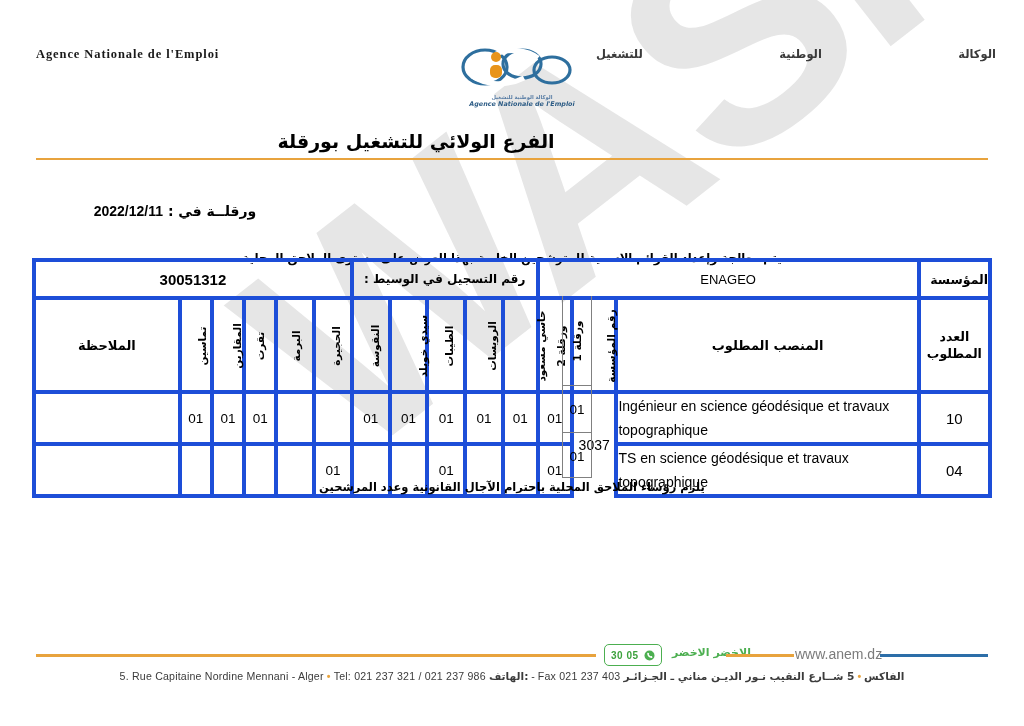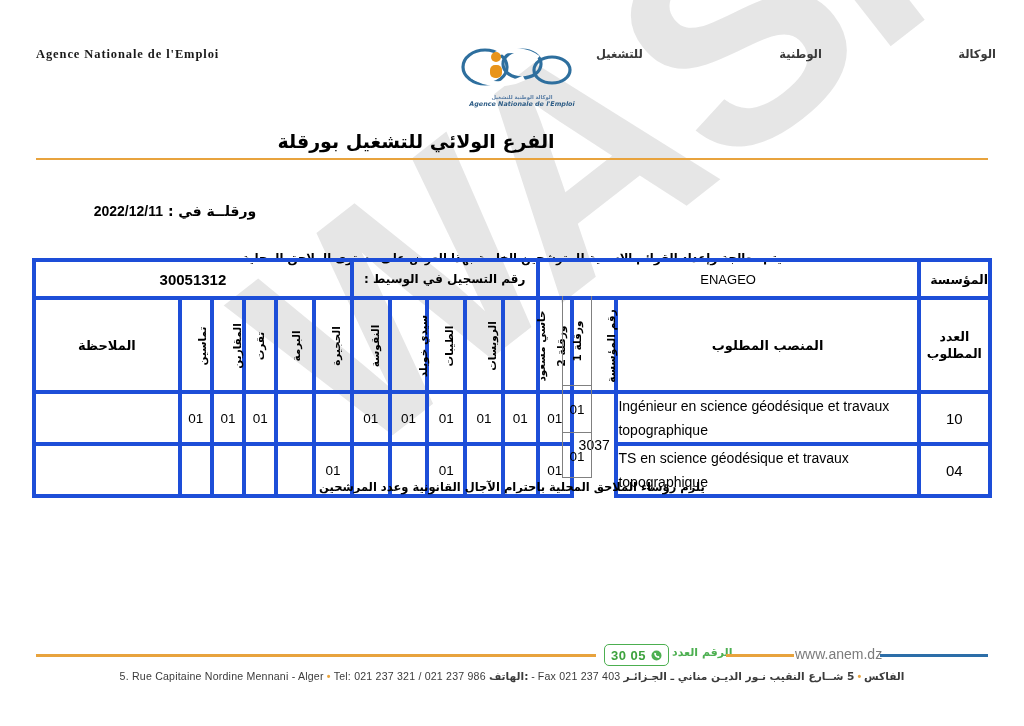--- a/index.html
+++ b/index.html
@@ -148,21 +148,21 @@
   .ft-line-l{position:absolute;left:36px;top:14px;width:560px;height:2.5px;background:#e8a33d;}
   .ft-line-m{position:absolute;left:726px;top:14px;width:68px;height:2.5px;background:#e8a33d;}
   .ft-line-r{position:absolute;left:880px;top:14px;width:108px;height:3px;background:#2c6ea8;}
   .ft-badge{
     position:absolute;left:604px;top:4px;height:20px;
     border:1.6px solid #4caf50;border-radius:5px;padding:0 6px;
     display:flex;align-items:center;gap:5px;background:#fff;
   }
   .ft-badge .bnum{
     font-family:"Liberation Sans",sans-serif;font-weight:bold;
-    font-size:13px;color:#3da23d;letter-spacing:.5px;
+    font-size:10px;color:#3da23d;letter-spacing:.5px;
   }
   .ft-green-lbl{
     position:absolute;left:672px;top:6px;direction:rtl;
     font-family:"DejaVu Sans",sans-serif;font-weight:bold;font-size:11px;
     color:#4caf50;white-space:nowrap;
   }
   .ft-web{
     position:absolute;left:795px;top:6px;
     font-family:"Liberation Sans",sans-serif;font-size:14px;color:#7b7b7b;
   }
@@ -330,21 +330,21 @@
 
     <div class="ft">
       <div class="ft-line-l"></div>
       <div class="ft-badge">
         <span class="bnum">30 05</span>
         <svg width="11" height="11" viewBox="0 0 11 11">
           <circle cx="5.5" cy="5.5" r="5" fill="#4caf50"></circle>
           <path d="M3.2 3.2c0-.4.4-.7.8-.5l.9.5c.3.2.4.5.2.8l-.3.5c.4.8 1 1.4 1.8 1.8l.5-.3c.3-.2.6-.1.8.2l.5.9c.2.4-.1.8-.5.8C4.9 8 3.2 5.4 3.2 3.2z" fill="#fff"></path>
         </svg>
       </div>
-      <div class="ft-green-lbl">الرقم العدد</div>
+      <div class="ft-green-lbl">الاخضر الاخضر</div>
       <div class="ft-line-m"></div>
       <div class="ft-web">www.anem.dz</div>
       <div class="ft-line-r"></div>
 
       <div class="ft-addr">
         <span>5. Rue  Capitaine  Nordine  Mennani  -  Alger</span>
         <span class="dot">•</span>
         <span>Tel: 021 237 321 / 021 237 986</span>
         <span class="ar">الهاتف:</span>
         <span>-</span>

